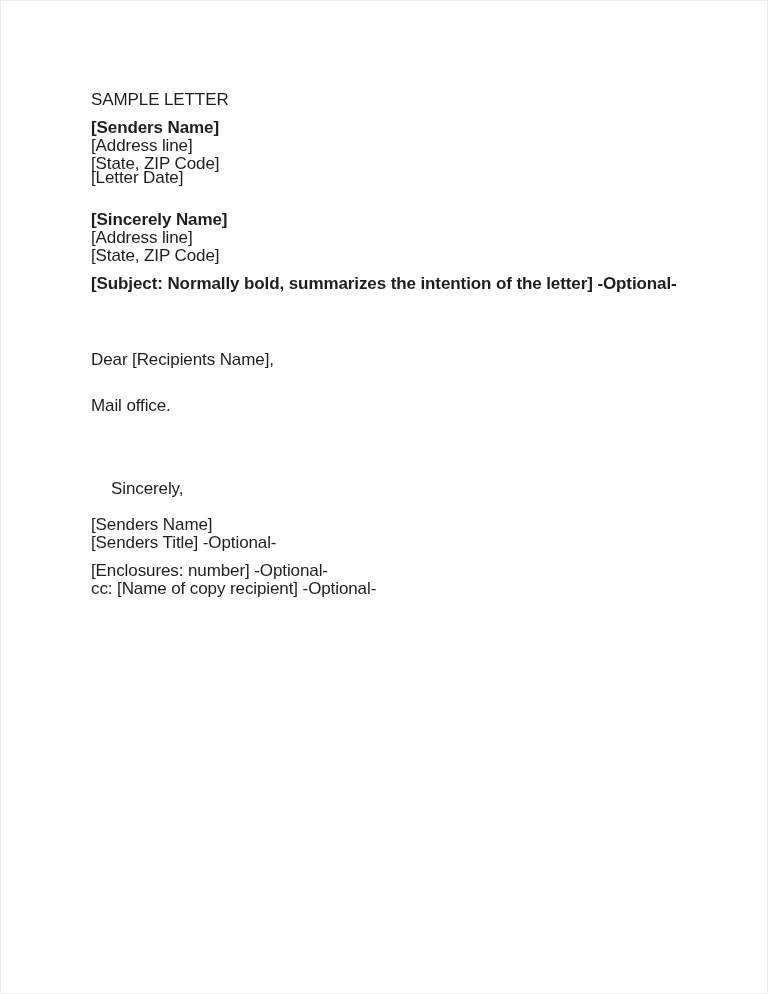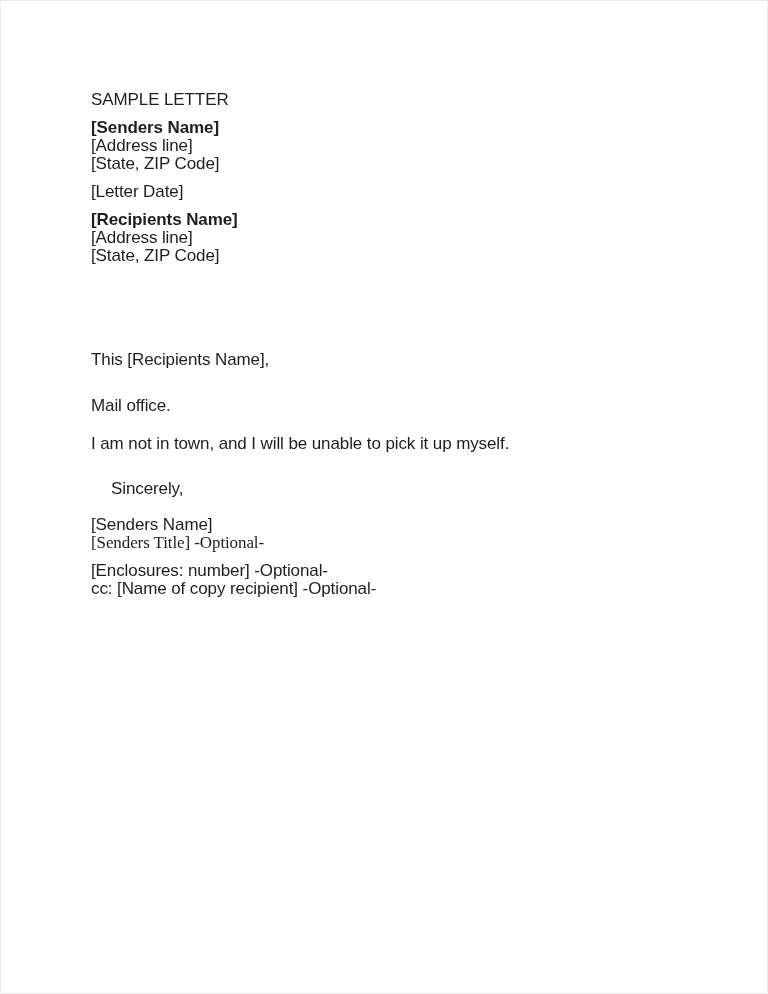--- a/index.html
+++ b/index.html
@@ -36,33 +36,33 @@
 </head>
 <body>
 
 <div class="page">
   <div class="line" style="top:90px;">SAMPLE LETTER</div>
 
   <div class="line bold" style="top:118px;">[Senders Name]</div>
   <div class="line" style="top:136px;">[Address line]</div>
   <div class="line" style="top:154px;">[State, ZIP Code]</div>
 
-  <div class="line" style="top:182px;">[Letter Date]</div>
+  <div class="line" style="top:168px;">[Letter Date]</div>
 
-  <div class="line bold" style="top:210px;">[Recipients Name]</div>
+  <div class="line bold" style="top:210px;">[Sincerely Name]</div>
   <div class="line" style="top:228px;">[Address line]</div>
   <div class="line" style="top:246px;">[State, ZIP Code]</div>
 
+  <div class="line bold" style="top:274px;">[Subject: Normally bold, summarizes the intention of the letter] -Optional-</div>
 
-  <div class="line" style="top:350px;">This [Recipients Name],</div>
+  <div class="line" style="top:350px;">Dear [Recipients Name],</div>
 
   <div class="line" style="top:396px;">Mail office.</div>
 
-  <div class="line" style="top:434px;">I am not in town, and I will be unable to pick it up myself.</div>
 
   <div class="line" style="top:479px;margin-left:20px;">Sincerely,</div>
 
   <div class="line" style="top:515px;">[Senders Name]</div>
-  <div class="line" style="top:533px;font-family:Liberation Serif, serif;">[Senders Title] -Optional-</div>
+  <div class="line" style="top:533px;">[Senders Title] -Optional-</div>
 
   <div class="line" style="top:579px;">cc: [Name of copy recipient] -Optional-</div>
   <div class="line" style="top:561px;">[Enclosures: number] -Optional-</div>
 </div>
 
 </body></html>

